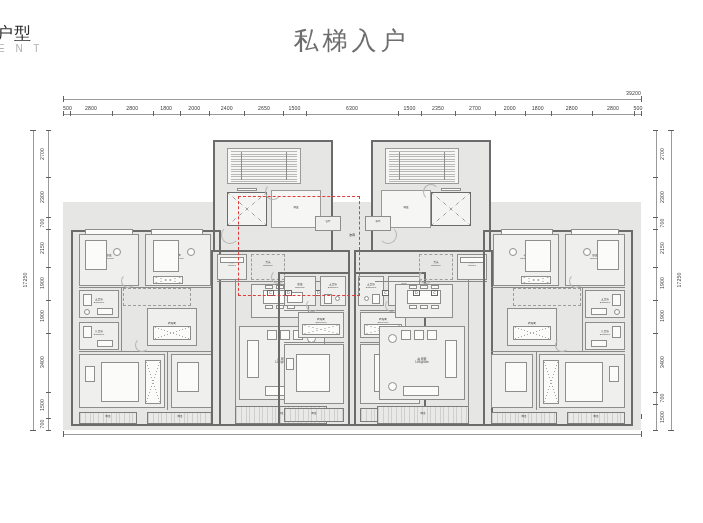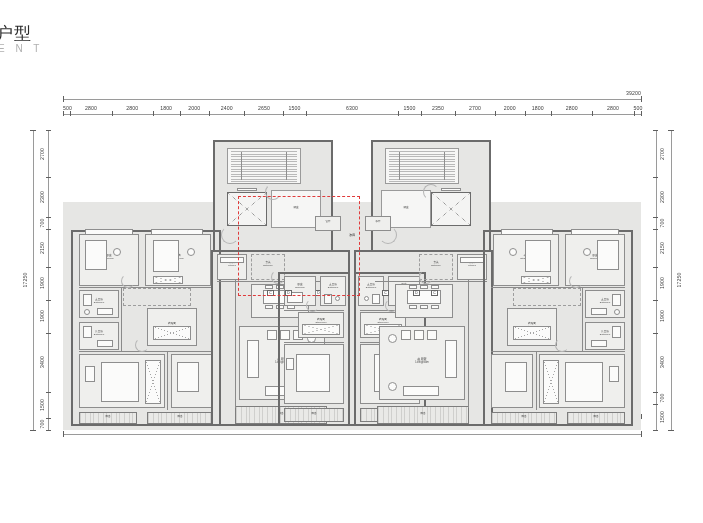--- a/index.html
+++ b/index.html
@@ -100,20 +100,21 @@
     background-image:linear-gradient(to top right, transparent calc(50% - 0.3px), #8f8f8f 50%, transparent calc(50% + 0.3px)),
                      linear-gradient(to bottom right, transparent calc(50% - 0.3px), #8f8f8f 50%, transparent calc(50% + 0.3px));
   }
 </style>
 </head>
 <body>
 
 <div id="header">
   <div id="brand-cn">户型</div>
   <div id="brand-en">E N T</div>
+  <div id="page-title">私梯入户</div>
 </div>
 
 <div id="drawing">
 
   <div id="dim-top">
       <div class="dline dline-h" style="left:63px; top:21px; width:578px;"></div>
       <div class="tick tick-v" style="left:63px; top:18px; height:6px;"></div>
       <div class="tick tick-v" style="left:641px; top:18px; height:6px;"></div>
       <div class="dim dim-h" style="left:601px; top:12px; width:40px; text-align:right;">39200</div>
       <div class="dline dline-h" style="left:63px; top:36px; width:578px;"></div>

